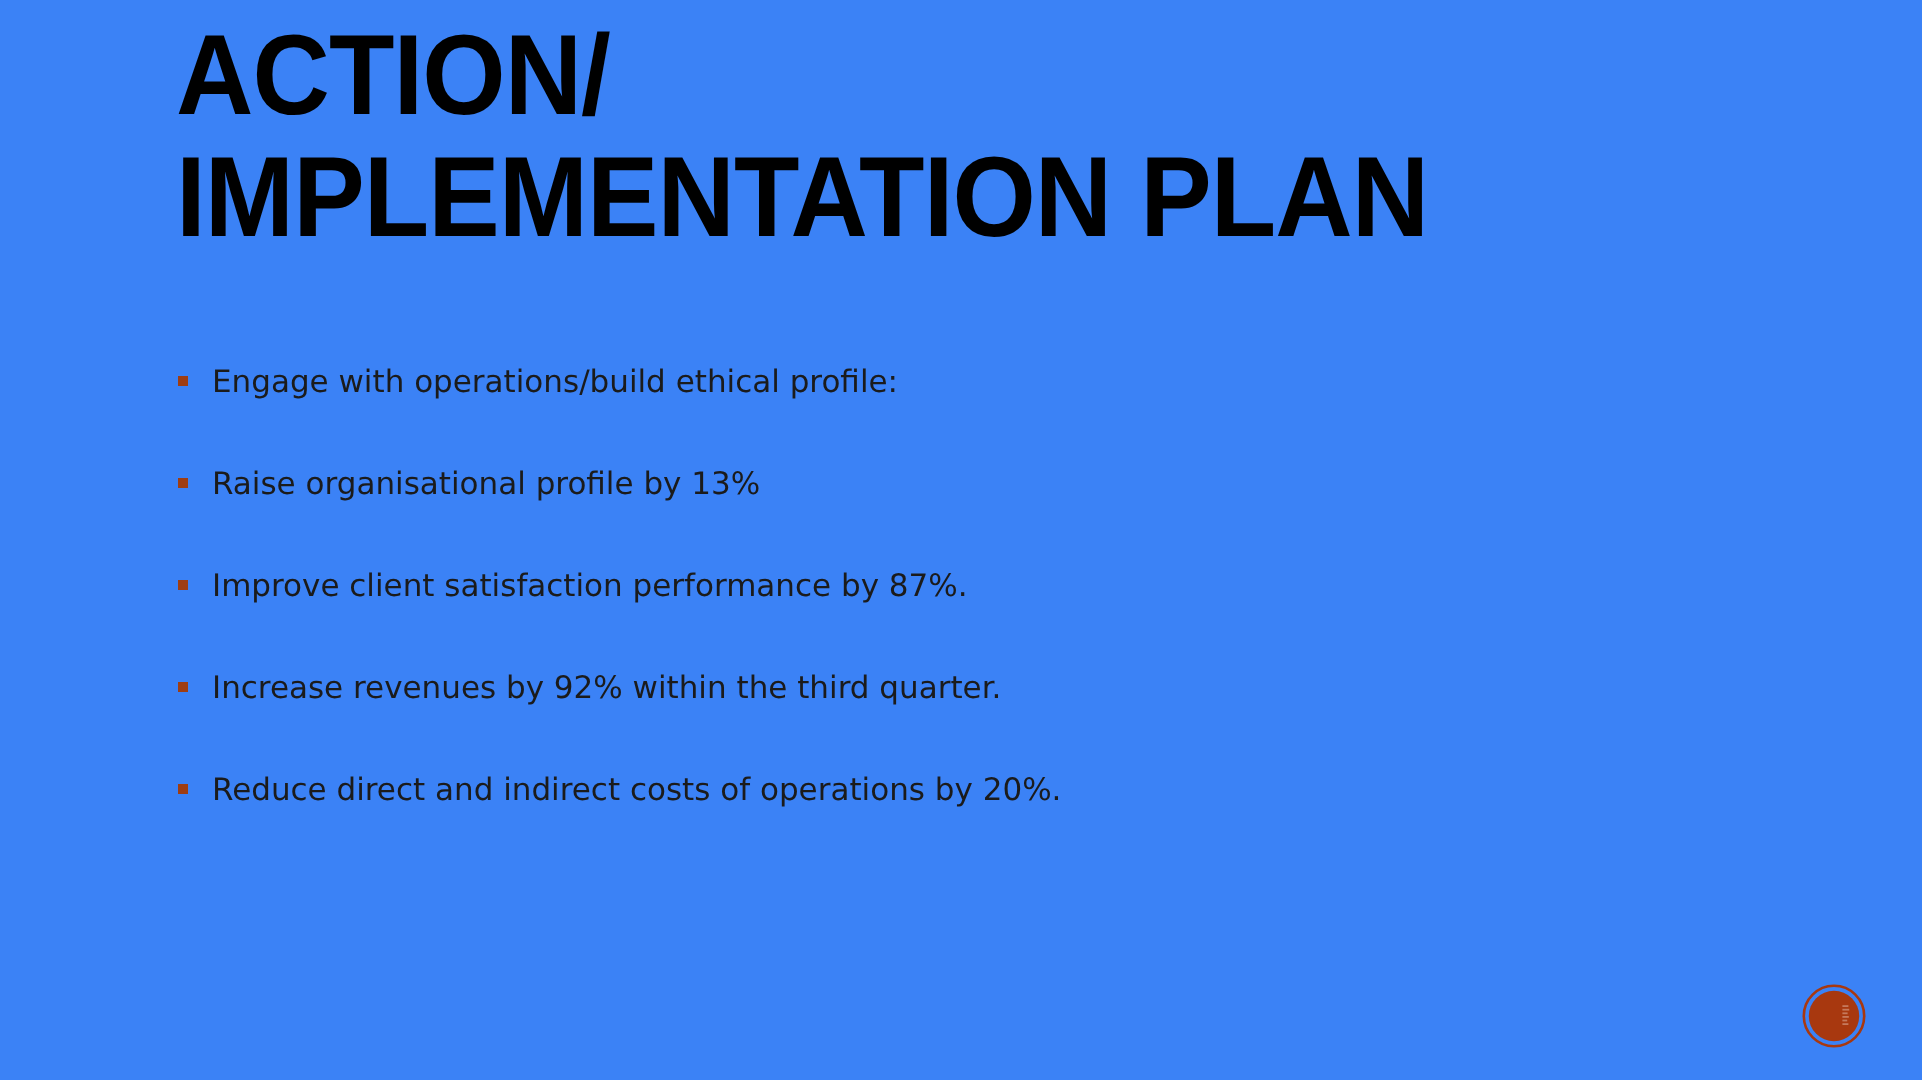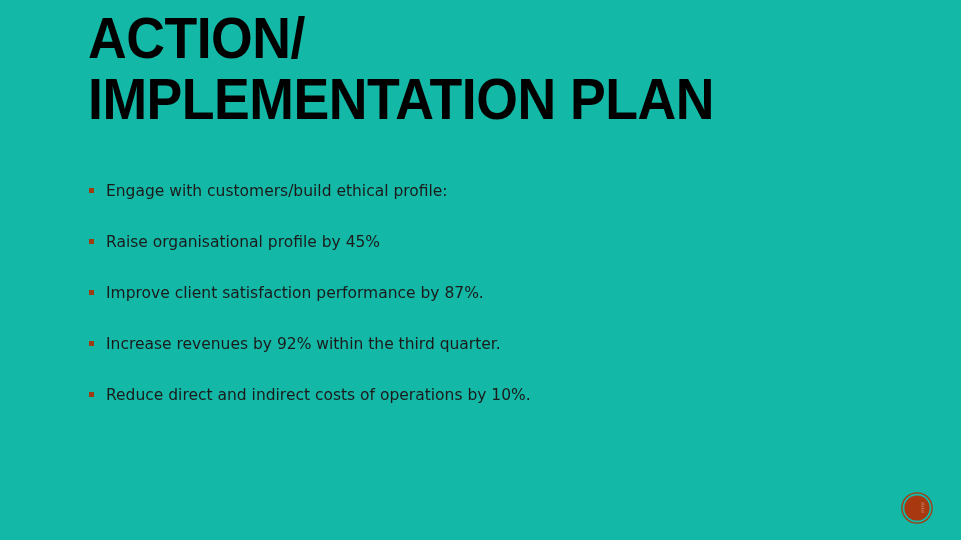--- a/index.html
+++ b/index.html
@@ -86,52 +86,52 @@
     position: absolute;
     left: 901px;
     top: 492px;
     width: 32px;
     height: 32px;
   }
 </style>
 </head>
 <body>
 
-<div id="slide" style="background: #14b8a6;">
+<div id="slide" style="background: #3b82f6;">
 
   <div id="title-block">
     <div class="title-line line-1" style="color: rgb(0, 0, 0);">ACTION/</div>
     <div class="title-line line-2" style="color: rgb(0, 0, 0);">IMPLEMENTATION PLAN</div>
   </div>
 
   <div id="body-list">
 
     <div class="bullet-item" style="color: rgb(27, 27, 27);">
       <span class="bullet-marker" style="background: rgb(158, 61, 18);"></span>
-      <span class="bullet-text">Engage with customers/build ethical profile:</span>
+      <span class="bullet-text">Engage with operations/build ethical profile:</span>
     </div>
 
     <div class="bullet-item" style="color: rgb(27, 27, 27);">
       <span class="bullet-marker" style="background: rgb(158, 61, 18);"></span>
-      <span class="bullet-text">Raise organisational profile by 45%</span>
+      <span class="bullet-text">Raise organisational profile by 13%</span>
     </div>
 
     <div class="bullet-item" style="color: rgb(27, 27, 27);">
       <span class="bullet-marker" style="background: rgb(158, 61, 18);"></span>
       <span class="bullet-text">Improve client satisfaction performance by 87%.</span>
     </div>
 
     <div class="bullet-item" style="color: rgb(27, 27, 27);">
       <span class="bullet-marker" style="background: rgb(158, 61, 18);"></span>
       <span class="bullet-text">Increase revenues by 92% within the third quarter.</span>
     </div>
 
     <div class="bullet-item" style="color: rgb(27, 27, 27);">
       <span class="bullet-marker" style="background: rgb(158, 61, 18);"></span>
-      <span class="bullet-text">Reduce direct and indirect costs of operations by 10%.</span>
+      <span class="bullet-text">Reduce direct and indirect costs of operations by 20%.</span>
     </div>
 
 
   </div>
 
   <div id="seal">
     <svg width="32" height="32" viewBox="0 0 32 32" aria-hidden="true">
       <circle cx="16" cy="16" r="15.1" fill="none" stroke="#a8380f" stroke-width="1.3"></circle>
       <circle cx="16" cy="16" r="12.6" fill="#a8380f"></circle>
       <g opacity="0.45" fill="#e8c9ba">

